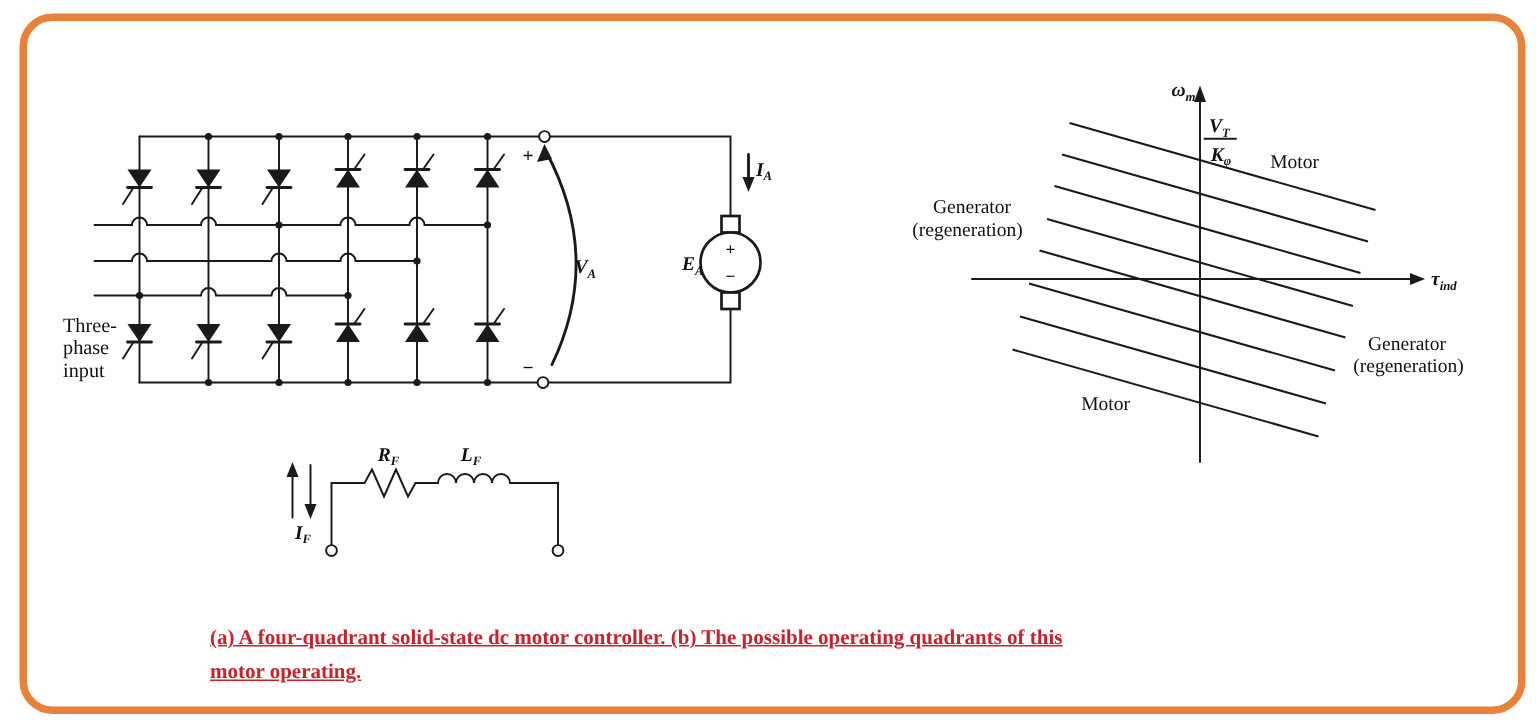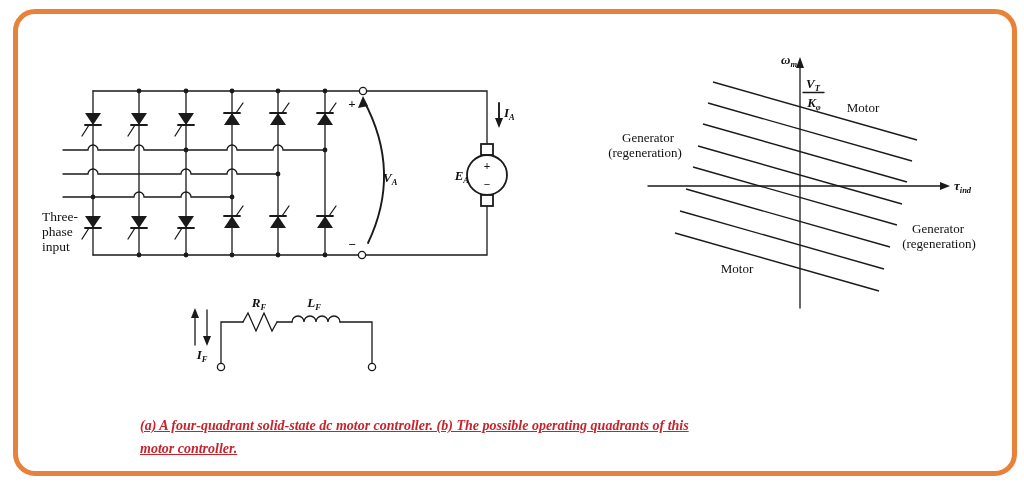--- a/index.html
+++ b/index.html
@@ -21,21 +21,21 @@
   text  { fill:#111; font-family:"Liberation Serif", serif; }
   .t-plain { font-size:13.5px; }
   .t-math  { font-size:13px; font-style:italic; font-weight:bold; }
   .t-sign  { font-size:13px; font-weight:bold; }
   .t-sign-sm { font-size:11.5px; font-weight:bold; }
   .t-region  { font-size:13px; }
   tspan.sub { font-size:8.5px; font-style:italic; font-weight:bold; }
 
   .caption { position:absolute; left:140px; top:414px; width:700px;
              font-size:14px; font-weight:bold; line-height:23px;
-             color:#c8232c; text-decoration:underline;font-style:italic; }
+             color:#c8232c; text-decoration:underline; }
   .caption span { white-space:nowrap; }
 </style>
 </head>
 <body>
 
 <div class="stage">
   <div class="frame" id="frame" style="border-color: rgb(232, 129, 58);"></div>
 
   <svg class="fig" width="1024" height="482" viewBox="0 0 1024 482">
 
@@ -184,15 +184,15 @@
       <text class="t-region" text-anchor="middle" x="648" y="142">Generator</text>
       <text class="t-region" text-anchor="middle" x="645" y="157">(regeneration)</text>
       <text class="t-region" text-anchor="middle" x="938" y="233">Generator</text>
       <text class="t-region" text-anchor="middle" x="939" y="248">(regeneration)</text>
       <text class="t-region" text-anchor="middle" x="737" y="273">Motor</text>
     </g>
   </svg>
 
   <div class="caption" id="caption" style="color: rgb(200, 35, 44);">
     <span>(a) A four-quadrant solid-state dc motor controller. (b) The possible operating quadrants of this</span><br>
-    <span>motor controller.</span>
+    <span>motor operating.</span>
   </div>
 </div>
 
 </body></html>

